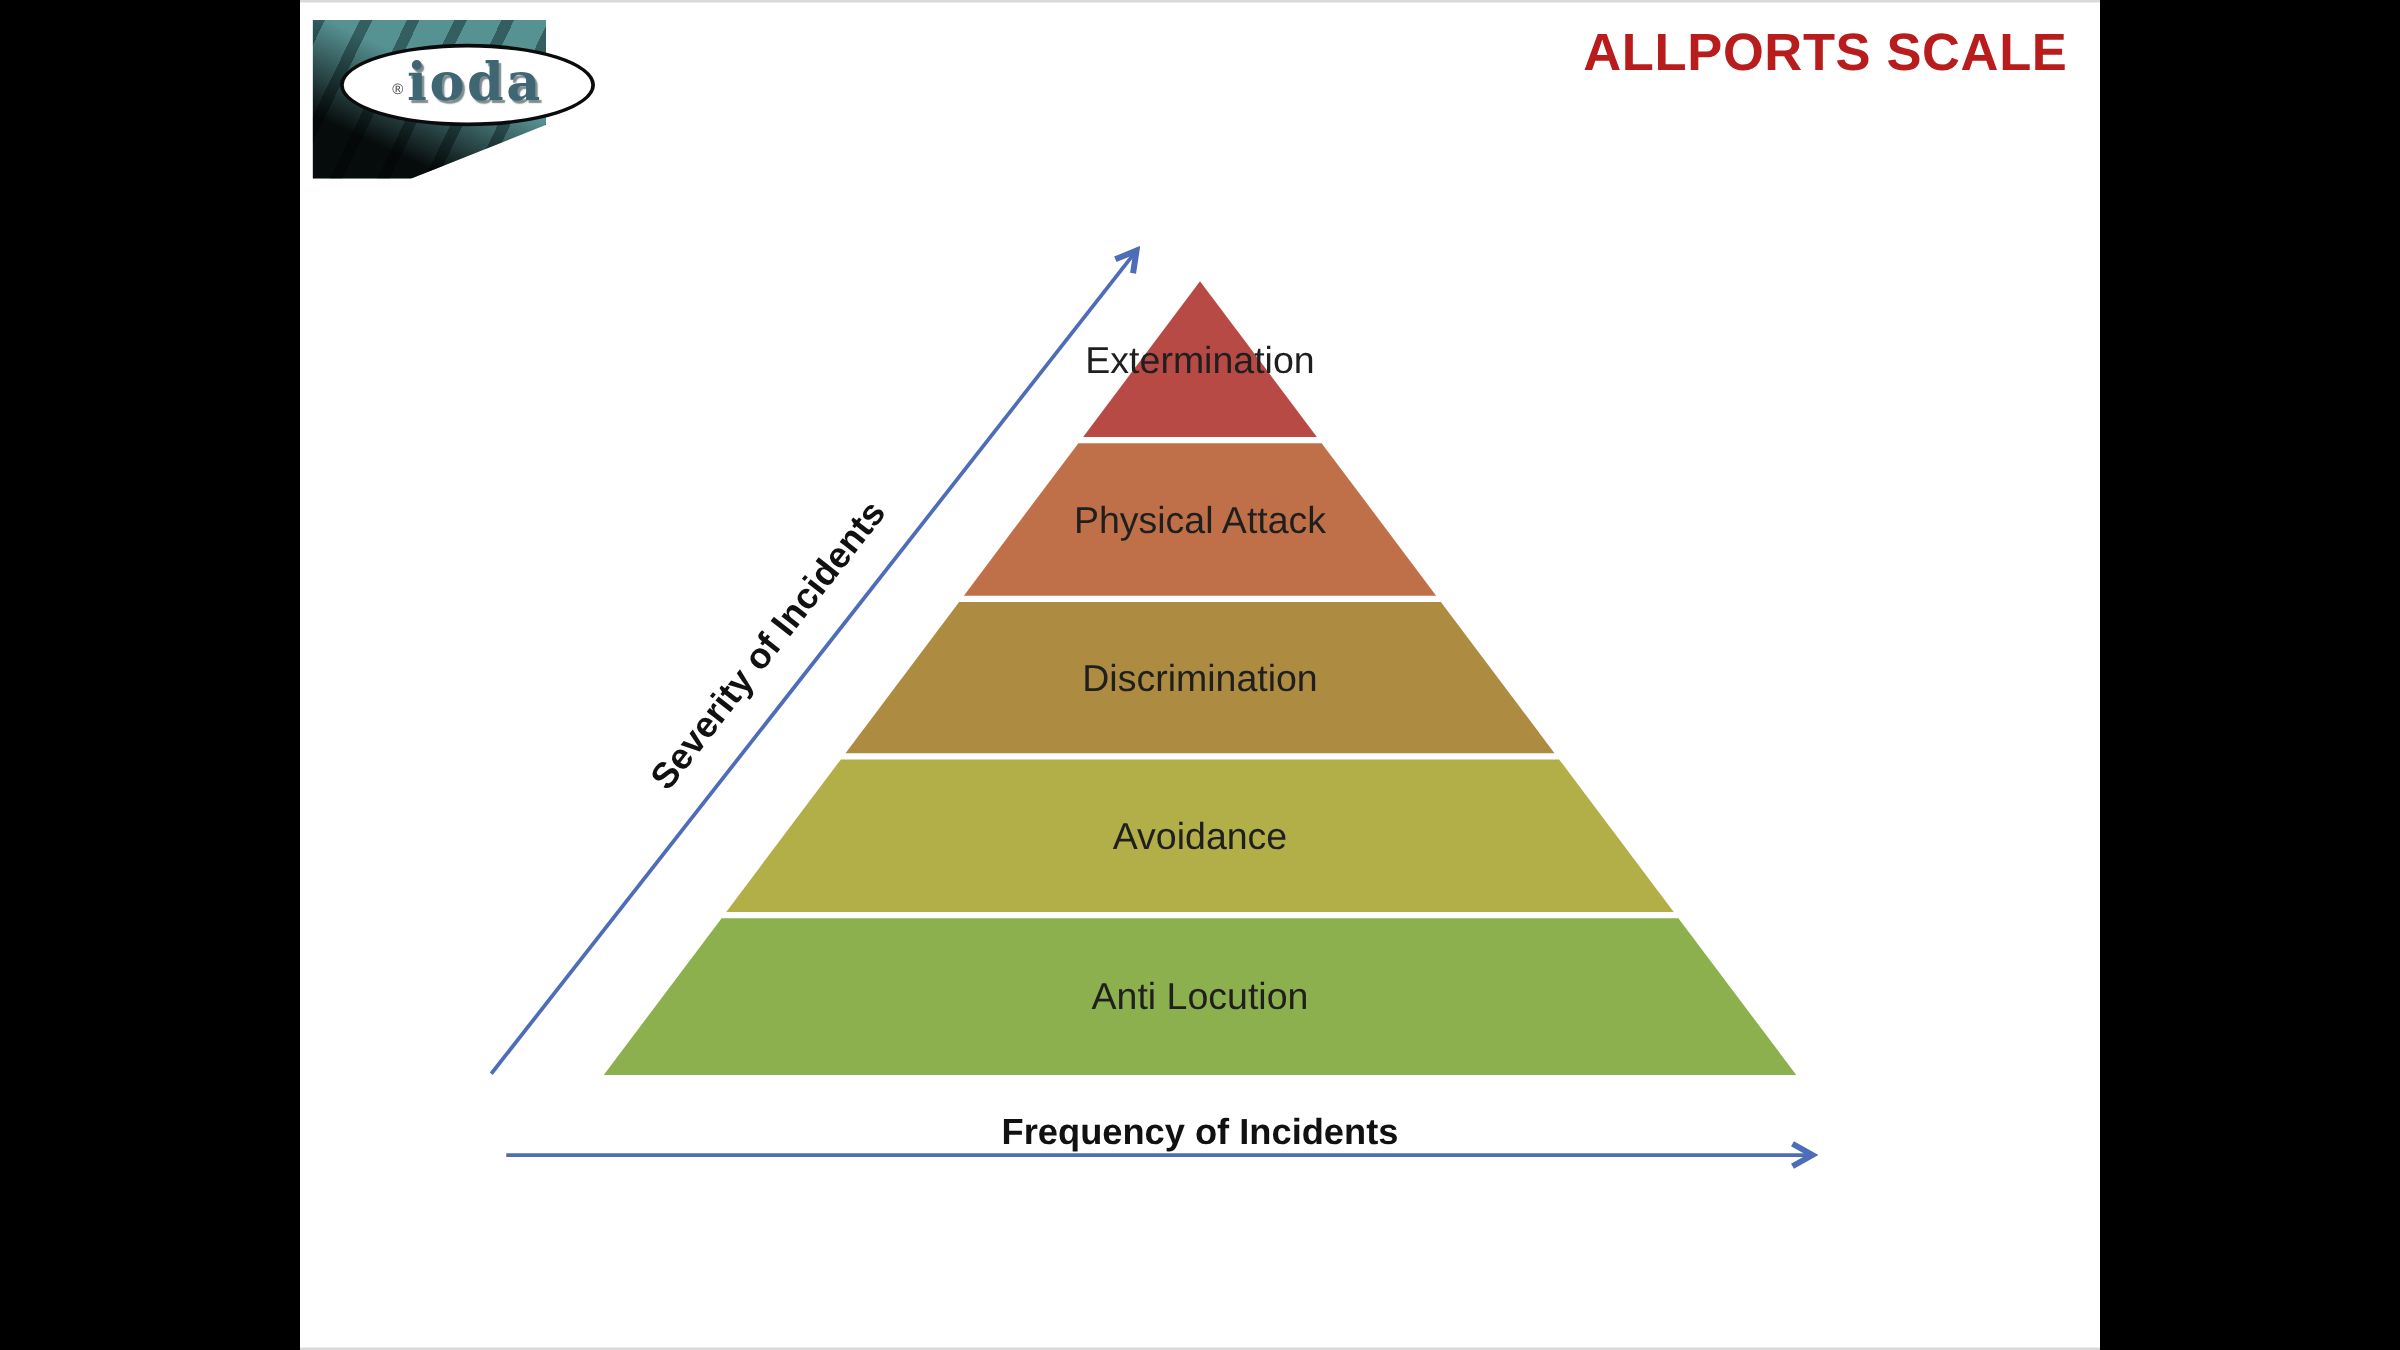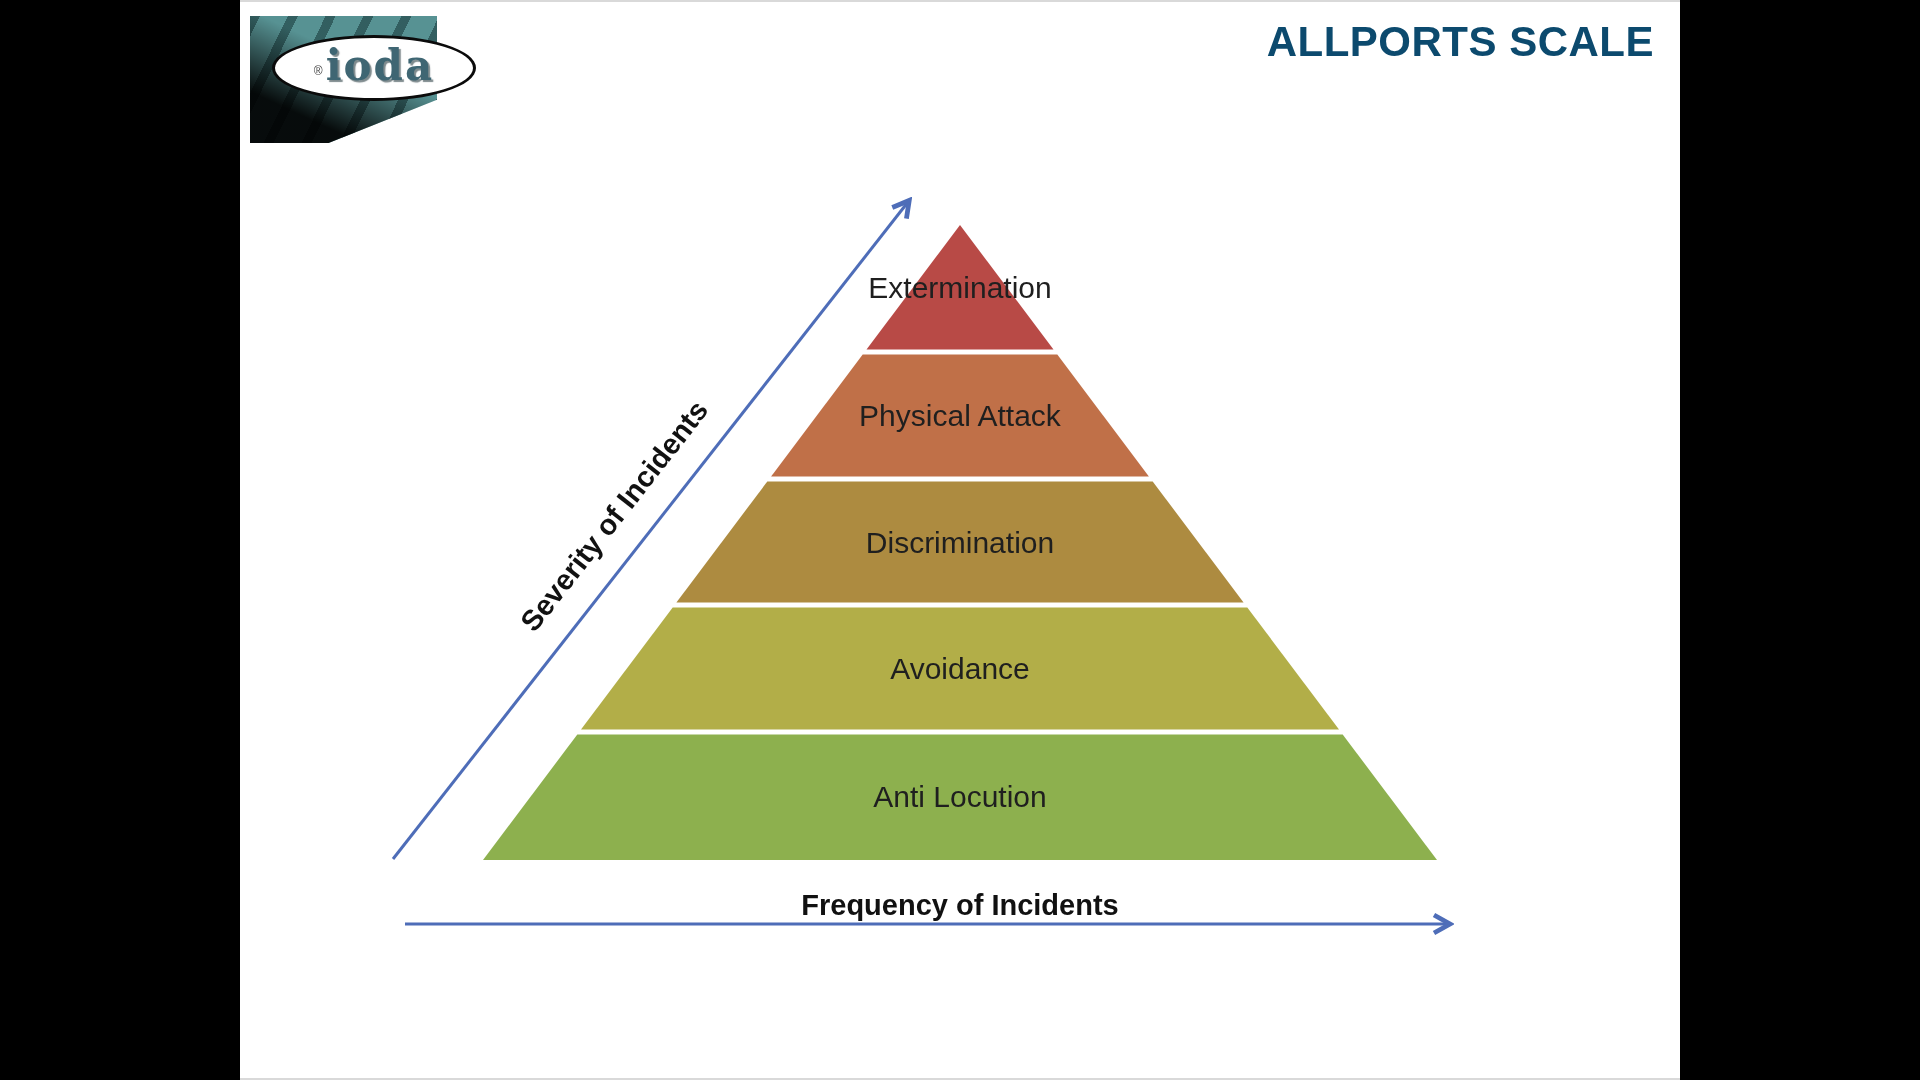--- a/index.html
+++ b/index.html
@@ -77,21 +77,21 @@
     text-shadow: 2px 2px 1px rgba(20, 42, 48, 0.55), -1px -1px 0 rgba(255,255,255,0.7);
     margin-top: -4px;
   }
   
   .slide-title {
     position: absolute;
     top: 16px;
     right: 26px;
     font-size: 42px;
     font-weight: 800;
-    color: #0c4a6e;
+    color: #b91c1c;
     letter-spacing: 0.5px;
     white-space: nowrap;
   }
   
   svg.diagram {
     position: absolute;
     left: 0;
     top: 0;
     width: 1440px;
     height: 1080px;

